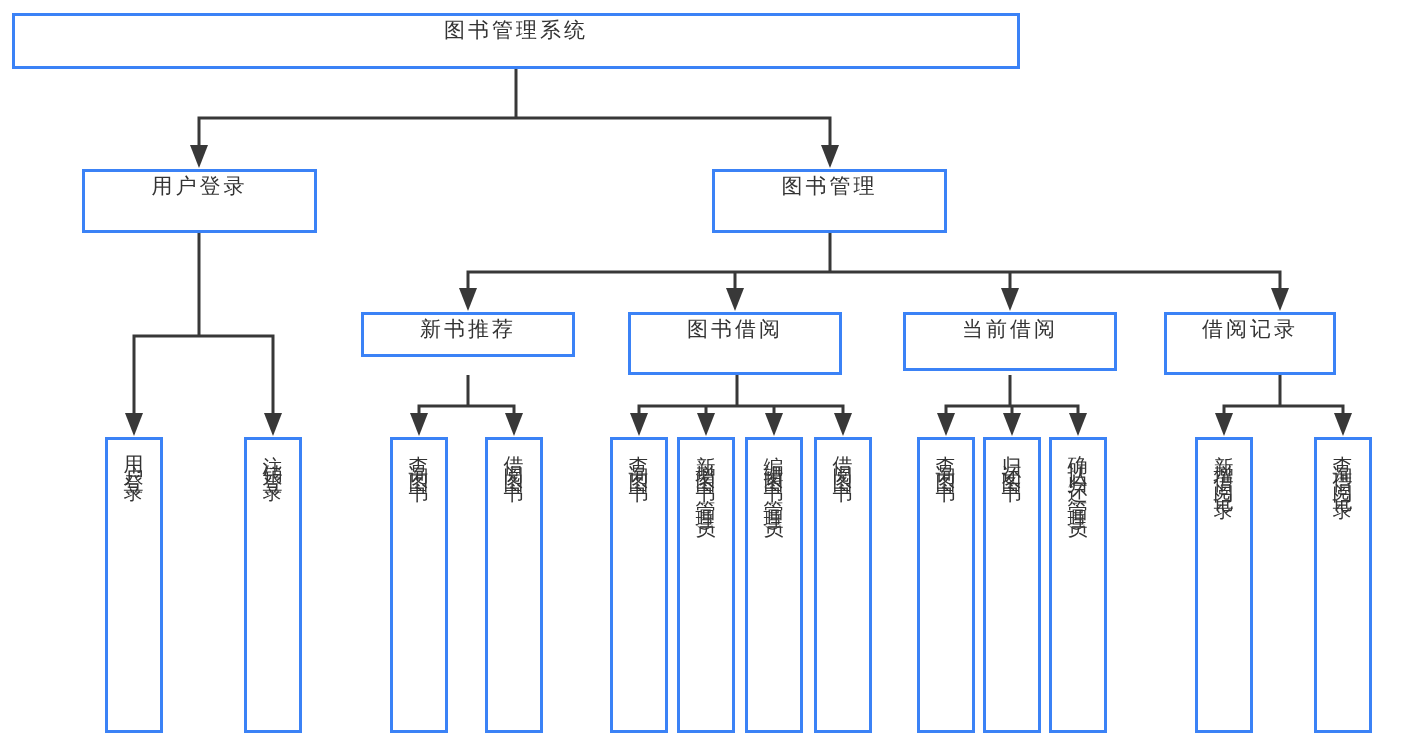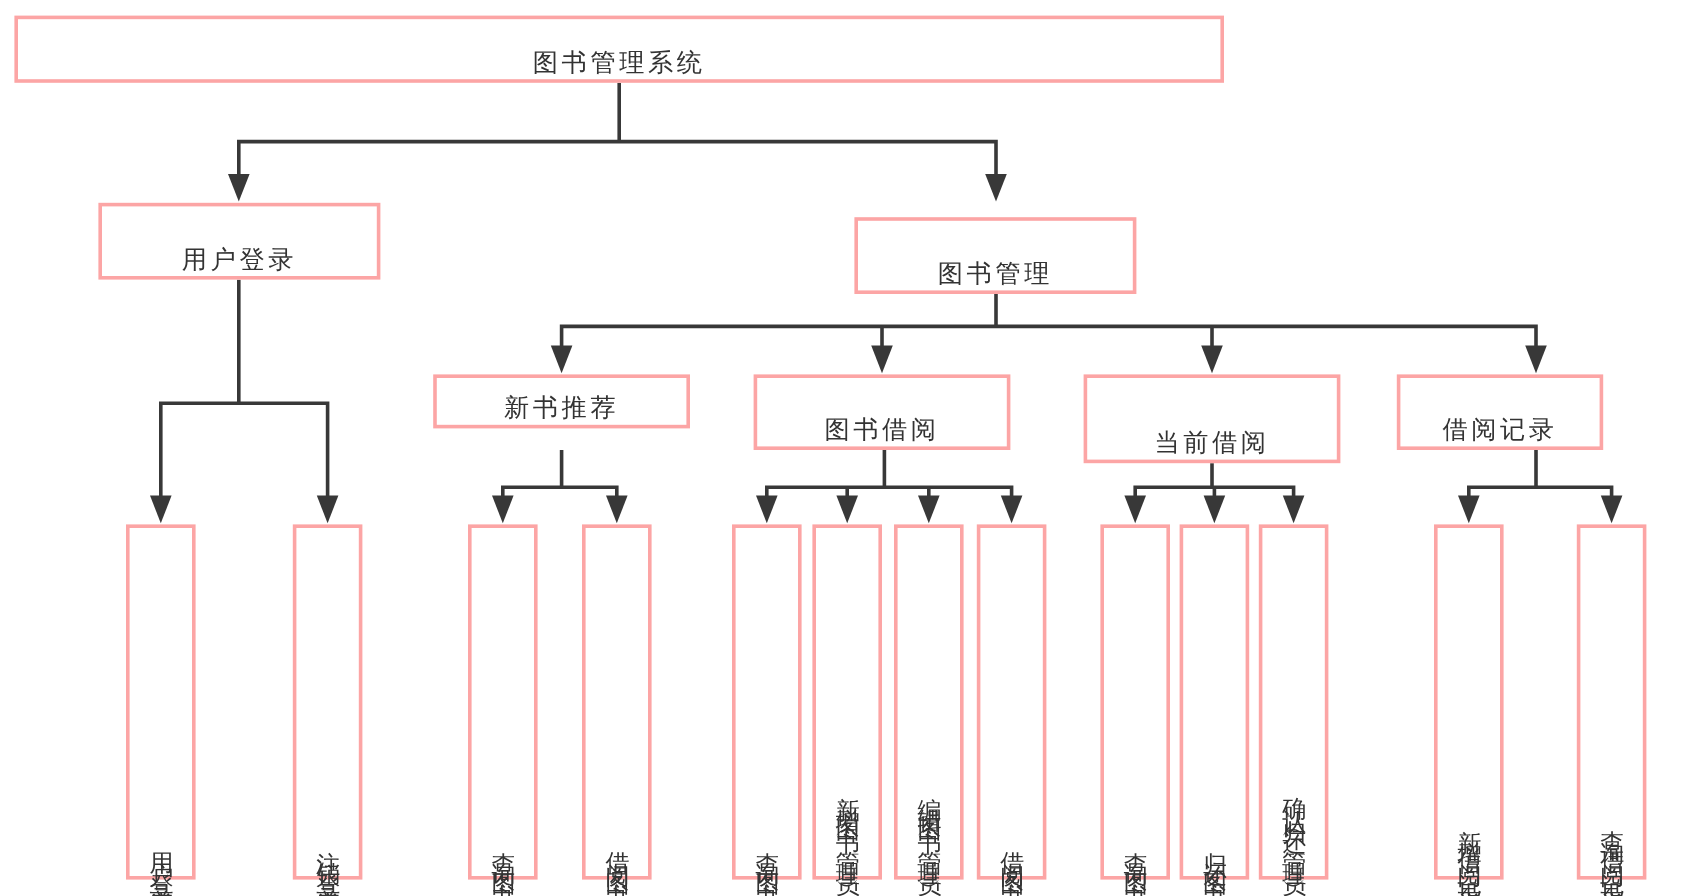--- a/index.html
+++ b/index.html
@@ -7,24 +7,24 @@
     position:relative;
     width:1405px;height:747px;
     background:#ffffff;
     font-family:"Liberation Sans", sans-serif;
     overflow:hidden;
   }
   svg.wires{position:absolute;left:0;top:0;width:1405px;height:747px;}
   .box{
     position:absolute;
     box-sizing:border-box;
-    border:3px solid #fca5a5;
+    border:3px solid #3b82f6;
     background:#ffffff;
     display:flex;
-    align-items:flex-end;
+    align-items:flex-start;
     justify-content:center;
     color:#333333;
     font-size:21px;
     letter-spacing:3px;
     z-index:2;
   }
   .vbox span{
     writing-mode:vertical-rl;
     font-size:20px;
     letter-spacing:9px;
@@ -36,24 +36,24 @@
     right:14px;
     bottom:6px;
     color:#b5b5b5;
     font-size:20px;
     letter-spacing:1px;
     z-index:3;
   }
   
   #b-root   {left:12px;  top:13px;  width:1008px; height:56px;}
   #b-l2-0   {left:82px;  top:169px; width:235px;  height:64px;}
-  #b-l2-1   {left:712px; top:181px; width:235px;  height:64px;}
+  #b-l2-1   {left:712px; top:169px; width:235px;  height:64px;}
   #b-l3-0   {left:361px; top:312px; width:214px;  height:45px;}
   #b-l3-1   {left:628px; top:312px; width:214px;  height:63px;}
-  #b-l3-2   {left:903px; top:312px; width:214px;  height:74px;}
+  #b-l3-2   {left:903px; top:312px; width:214px;  height:59px;}
   #b-l3-3   {left:1164px;top:312px; width:172px;  height:63px;}
   .leaf     {top:437px;  width:58px; height:296px;}
   #b-leaf-0 {left:105px;}  #b-leaf-1 {left:244px;}
   #b-leaf-2 {left:390px;}  #b-leaf-3 {left:485px;}
   #b-leaf-4 {left:610px;}  #b-leaf-5 {left:677px;}
   #b-leaf-6 {left:745px;}  #b-leaf-7 {left:814px;}
   #b-leaf-8 {left:917px;}  #b-leaf-9 {left:983px;}
   #b-leaf-10{left:1049px;} #b-leaf-11{left:1195px;}
   #b-leaf-12{left:1314px;}
 </style>

